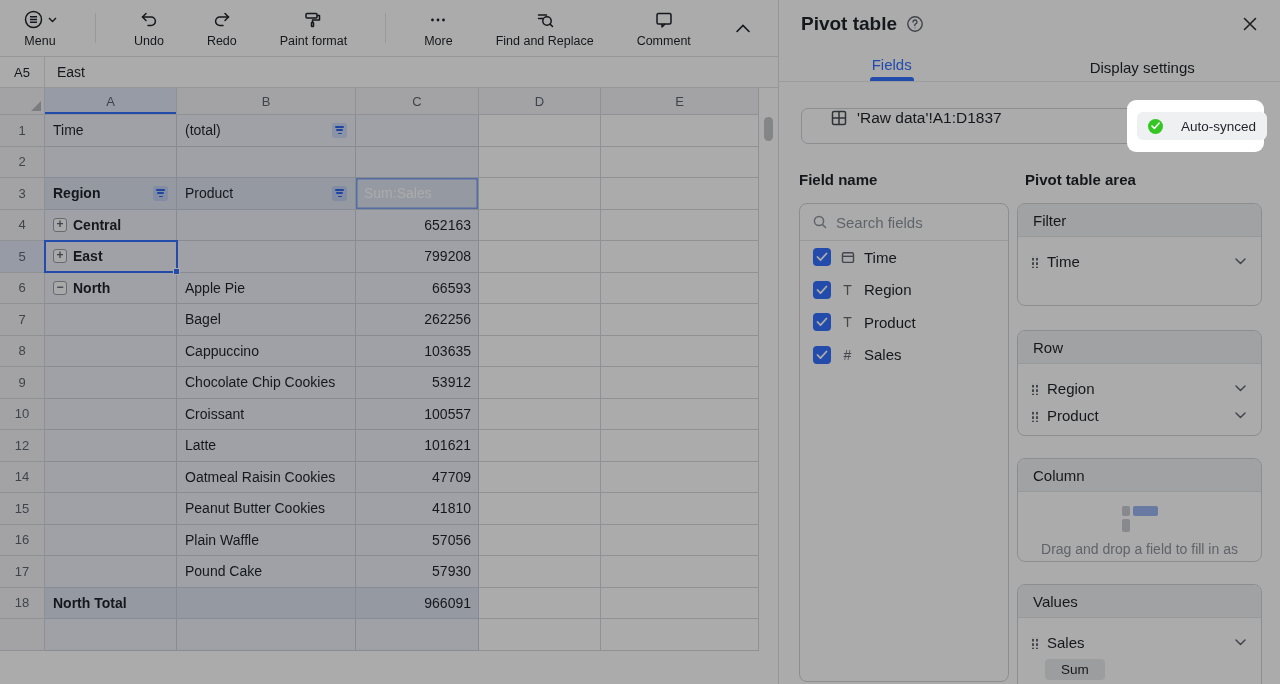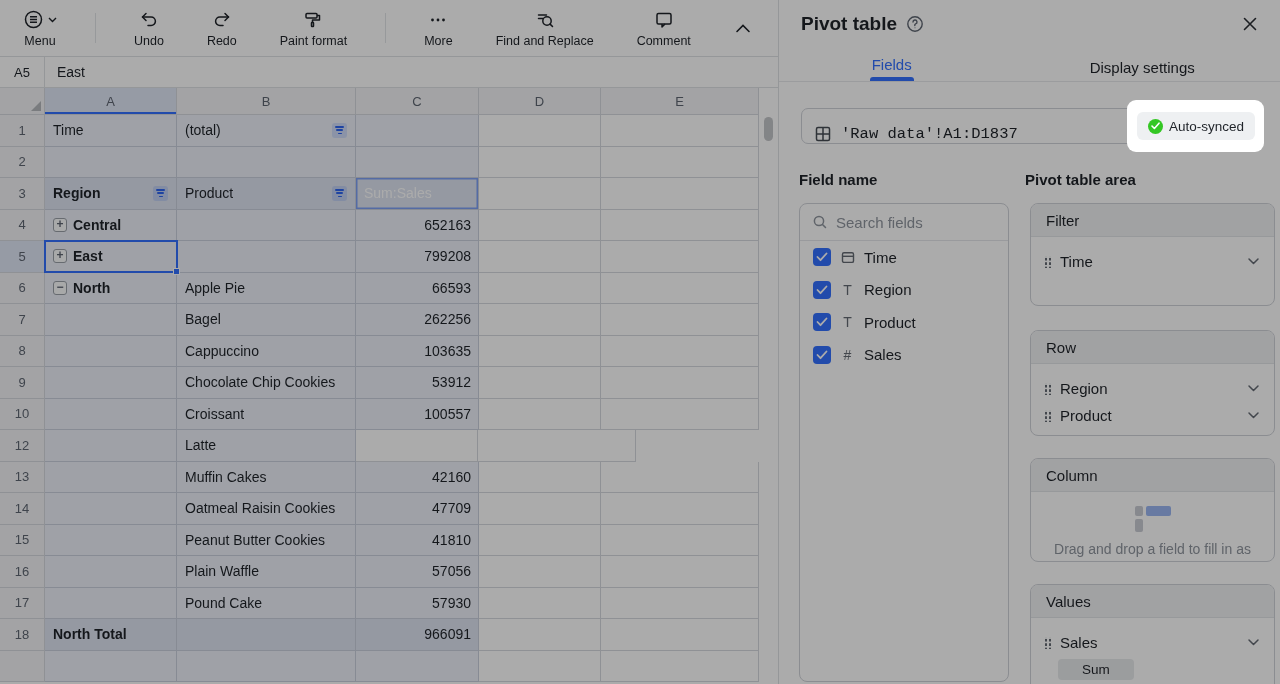--- a/index.html
+++ b/index.html
@@ -72,61 +72,61 @@
   .close-x{ margin-left:auto; display:flex; cursor:pointer; }
 
   .tabs{ height:34px; display:flex; border-bottom:1px solid #e7e9ec; position:relative; }
   .tab{ display:flex; align-items:center; justify-content:center; font-size:15px; cursor:pointer; }
   .tab.one{ width:45%; color:var(--accent); }
   .tab.two{ width:55%; color:#1f2329;margin-top:6px; }
   .tab-underline{ position:absolute; left:calc(22.5% - 22px); bottom:0; width:44px; height:4px; border-radius:3px 3px 0 0; background:var(--accent); }
 
   .panel-body{ position:relative; height:602px; }
   .range-box{ position:absolute; left:22px; top:26px; width:446px; height:36px; border:1px solid #d0d3d9; border-radius:7px;
-              display:flex; align-items:flex-end; padding:0 12px;font-family:Liberation Mono, monospace; }
+              display:flex; align-items:flex-start; padding:0 28px; }
   .range-text{ font-size:15.5px; margin-left:9px; }
   .sec-h{ position:absolute; font-size:15px; font-weight:600; }
   .h-fields{ left:20px; top:89px; }
   .h-area{ left:246px; top:89px; }
 
   .fields-box{ position:absolute; left:20px; top:121px; width:210px; height:479px; border:1px solid #d0d3d9; border-radius:8px; overflow:hidden; }
   .searchrow{ height:37px; display:flex; align-items:center; padding:0 12px; border-bottom:1px solid #e4e6ea; gap:8px; }
   .searchrow input{ border:none; outline:none; width:140px; font-size:15px; font-family:inherit; color:#1f2329; background:transparent; }
   .searchrow input::placeholder{ color:var(--ph); }
   .fitem{ height:32.5px; display:flex; align-items:center; padding:0 13px; gap:9px; }
   .cb{ width:18px; height:18px; border-radius:4px; background:var(--accent); display:flex; align-items:center; justify-content:center; flex:none; cursor:pointer; }
   .ftype{ width:15px; text-align:center; color:#646a73; font-size:14px; flex:none; display:flex; justify-content:center; }
   .flabel{ font-size:15px; }
 
-  .pbox{ position:absolute; left:251px; width:245px; border:1px solid #d0d3d9; border-radius:8px; overflow:hidden; background:#fff; }
+  .pbox{ position:absolute; left:238px; width:245px; border:1px solid #d0d3d9; border-radius:8px; overflow:hidden; background:#fff; }
   .pbox-h{ height:33px; background:#f1f2f4; border-bottom:1px solid #e2e4e7; display:flex; align-items:center; padding:0 15px;
            font-size:15px; font-weight:500; }
   .pitem{ height:27px; display:flex; align-items:center; padding:0 14px 0 13px; gap:8px; }
   .dots{ width:8px; height:12px; flex:none;
          background-image:radial-gradient(circle, #646a73 1.1px, transparent 1.2px); background-size:4px 4.4px; background-position:0 1px; }
   .plabel{ font-size:15px; }
   .pitem svg{ margin-left:auto; }
   .pb-filter{ top:121px; height:103px; }
   .pb-row{ top:248px; height:106px; }
   .pb-col{ top:376px; height:104px; }
   .pb-val{ top:502px; height:150px; }
   .pbox .body-pad{ padding-top:11px; }
   .col-empty{ display:flex; flex-direction:column; align-items:center; padding-top:14px; }
   .colph-icon{ width:36px; height:26px; position:relative; margin-bottom:9px; }
   .colph-icon .l1{ position:absolute; left:0; top:0; width:8px; height:10px; background:#c9ccd4; border-radius:2px; }
   .colph-icon .l2{ position:absolute; left:0; top:13px; width:8px; height:13px; background:#c9ccd4; border-radius:2px; }
   .colph-icon .r1{ position:absolute; left:11px; top:0; width:25px; height:10px; background:#9cb7f2; border-radius:2px; }
   .hint{ font-size:14px; color:var(--ph); white-space:nowrap; }
-  .chip{ margin:3px 0 0 27px; display:inline-block; background:#e8eaec; border-radius:4px; font-size:13.5px; padding:3px 24px; }
+  .chip{ margin:3px 0 0 27px; display:inline-block; background:#e8eaec; border-radius:4px; font-size:13.5px; padding:3px 16px; }
 
   
   .dim{ position:absolute; inset:0; background:rgba(0,0,0,0.33); z-index:50; }
   .spotlight{ position:absolute; left:1127px; top:100px; width:137px; height:52px; background:#fff; border-radius:9px; z-index:60; }
   .sync-badge{ position:absolute; left:1137px; top:112px; height:28px; z-index:61; background:#eef0f2; border-radius:6px;
-               display:flex; align-items:center; gap:6px; padding:0 11px; font-size:13.5px; color:#1f2329; }
+               display:flex; align-items:center; gap:18px; padding:0 11px; font-size:13.5px; color:#1f2329; }
   .gcheck{ width:15px; height:15px; border-radius:50%; background:var(--green); display:flex; align-items:center; justify-content:center; }
 </style>
 </head>
 <body>
 
 <div class="app">
 
   <div class="sheet">
 
     <div class="toolbar">
@@ -364,32 +364,21 @@
           <div class="cell w-e"></div>
         </div>
         <div class="grow">
           <div class="rh">12</div>
           <div class="cell area w-a">
             <span class="ctext"></span>
           </div>
           <div class="cell area w-b">
             <span class="ctext">Latte</span>
           </div>
-          <div class="cell w-d"></div>
-          <div class="cell w-e"></div>
-        </div>
-        <div class="grow">
-          <div class="rh">13</div>
-          <div class="cell area w-a">
-            <span class="ctext"></span>
-          </div>
-          <div class="cell area w-b">
-            <span class="ctext">Muffin Cakes</span>
-          </div>
-          <div class="cell area w-c num">42160</div>
+          <div class="cell area w-c num">101621</div>
           <div class="cell w-d"></div>
           <div class="cell w-e"></div>
         </div>
         <div class="grow">
           <div class="rh">14</div>
           <div class="cell area w-a">
             <span class="ctext"></span>
           </div>
           <div class="cell area w-b">
             <span class="ctext">Oatmeal Raisin Cookies</span>

